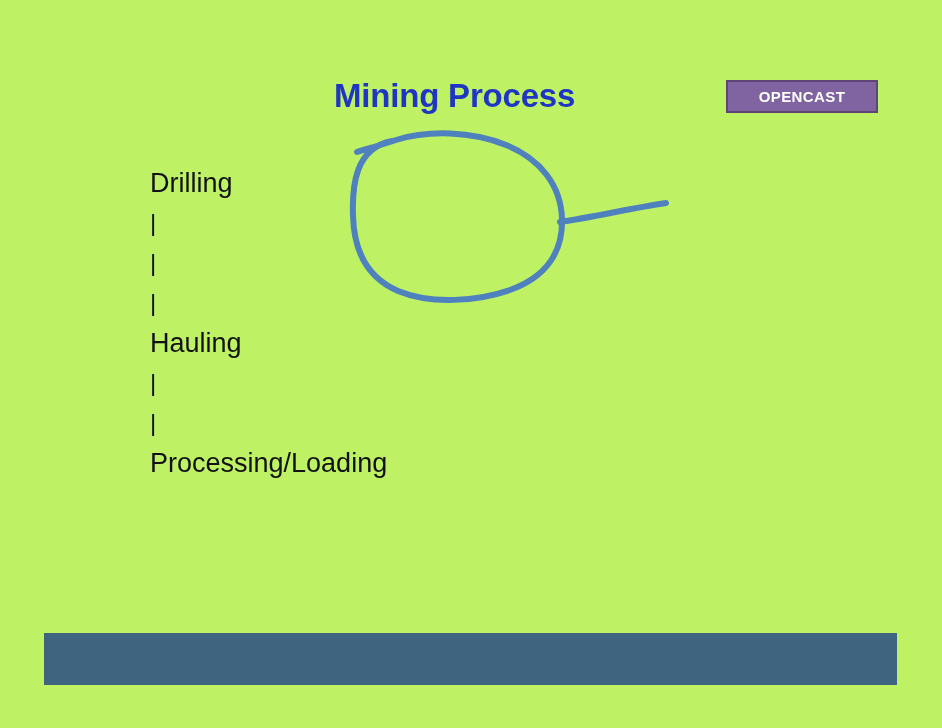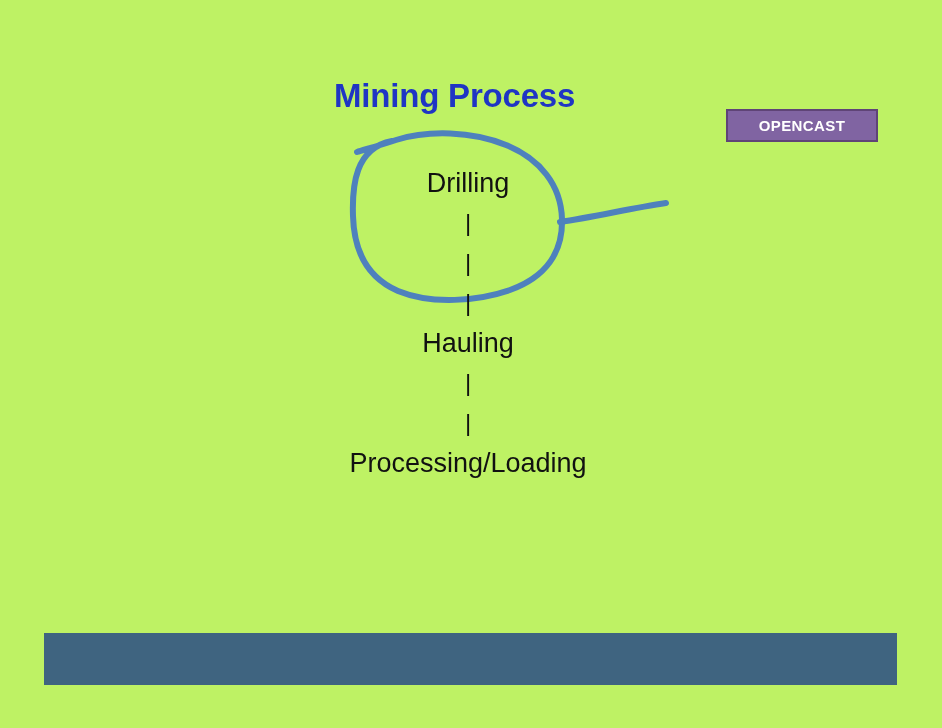--- a/index.html
+++ b/index.html
@@ -43,30 +43,29 @@
     box-sizing: border-box;
     background: #8064A2;
     border: 2px solid #5F4477;
     color: #ffffff;
     font-size: 15px;
     font-weight: bold;
     letter-spacing: 0.4px;
     display: flex;
     align-items: center;
     justify-content: center;
-    margin-top: 29px;
   }
 
   
   #process-flow {
     position: absolute;
-    left: 168px;
+    left: 150px;
     top: 163px;
     width: 600px;
-    text-align: center;
+    text-align: left;
   }
   .flow-step {
     font-size: 27px;
     color: #111111;
     line-height: 40px;
     height: 40px;
     white-space: nowrap;
   }
   .flow-connector {
     font-size: 24px;

